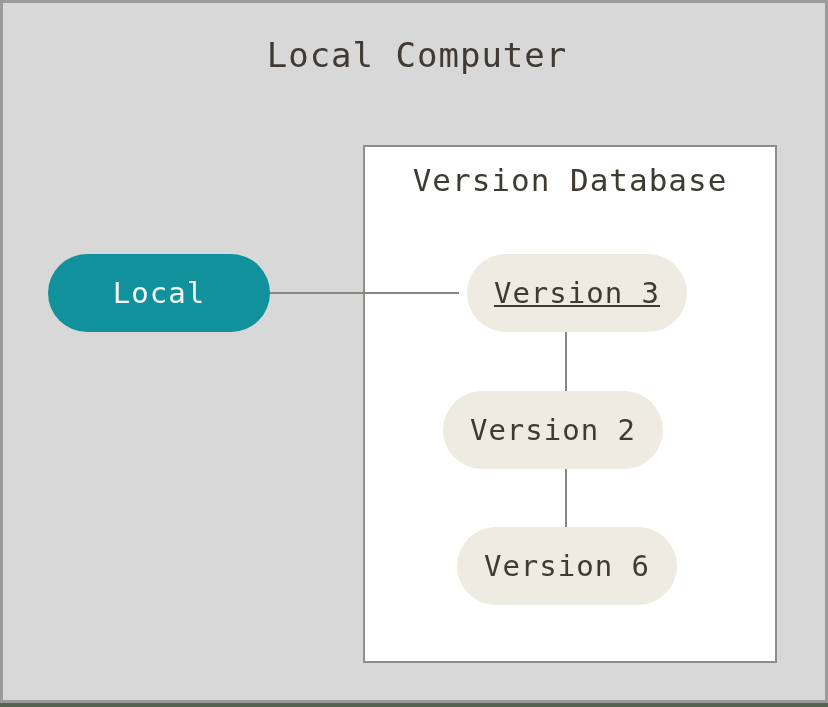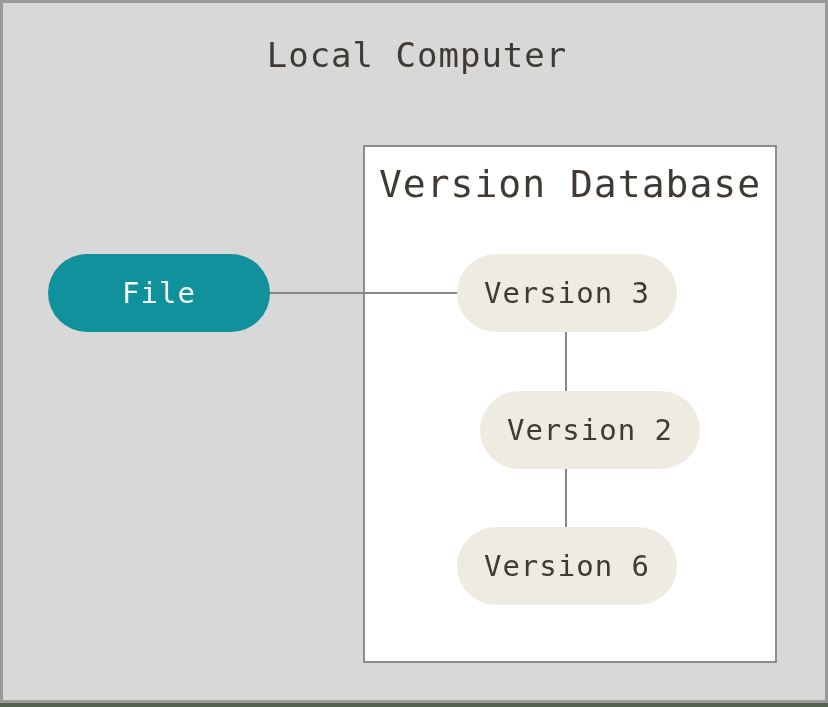--- a/index.html
+++ b/index.html
@@ -73,27 +73,27 @@
     width: 414px; height: 518px;
     background: var(--panel-bg);
     border: 2px solid var(--panel-border);
     z-index: 1;
   }
   .panel-title {
     position: absolute;
     left: 363px; top: 162px;
     width: 414px;
     text-align: center;
-    font-size: 38px;
+    font-size: 31px;
     letter-spacing: 1px;
     color: var(--text-dark);
     z-index: 2;
   }
-  .version-pill-3 { left: 457px; top: 254px; }
-  .version-pill-2 { left: 480px; top: 391px; }
+  .version-pill-3 { left: 467px; top: 254px; text-decoration: underline; }
+  .version-pill-2 { left: 443px; top: 391px; }
   .version-pill-1 { left: 457px; top: 527px; }
   .connector-h {
     position: absolute;
     left: 268px; top: 292px;
     width: 191px; height: 2px;
     background: var(--connector);
     z-index: 2;
   }
   .connector-v {
     position: absolute;
@@ -123,21 +123,21 @@
 
 <div class="panel-title">Version Database</div>
 
 <div class="connector-h"></div>
 
 <div class="connector-v connector-v3-v2"></div>
 
 <div class="connector-v connector-v2-v1"></div>
 
 <div class="pill pill-teal file-pill">
-  <span>File</span>
+  <span>Local</span>
 </div>
 
 <div class="pill pill-cream version-pill-3">
   <span>Version 3</span>
 </div>
 
 <div class="pill pill-cream version-pill-2">
   <span>Version 2</span>
 </div>
 

